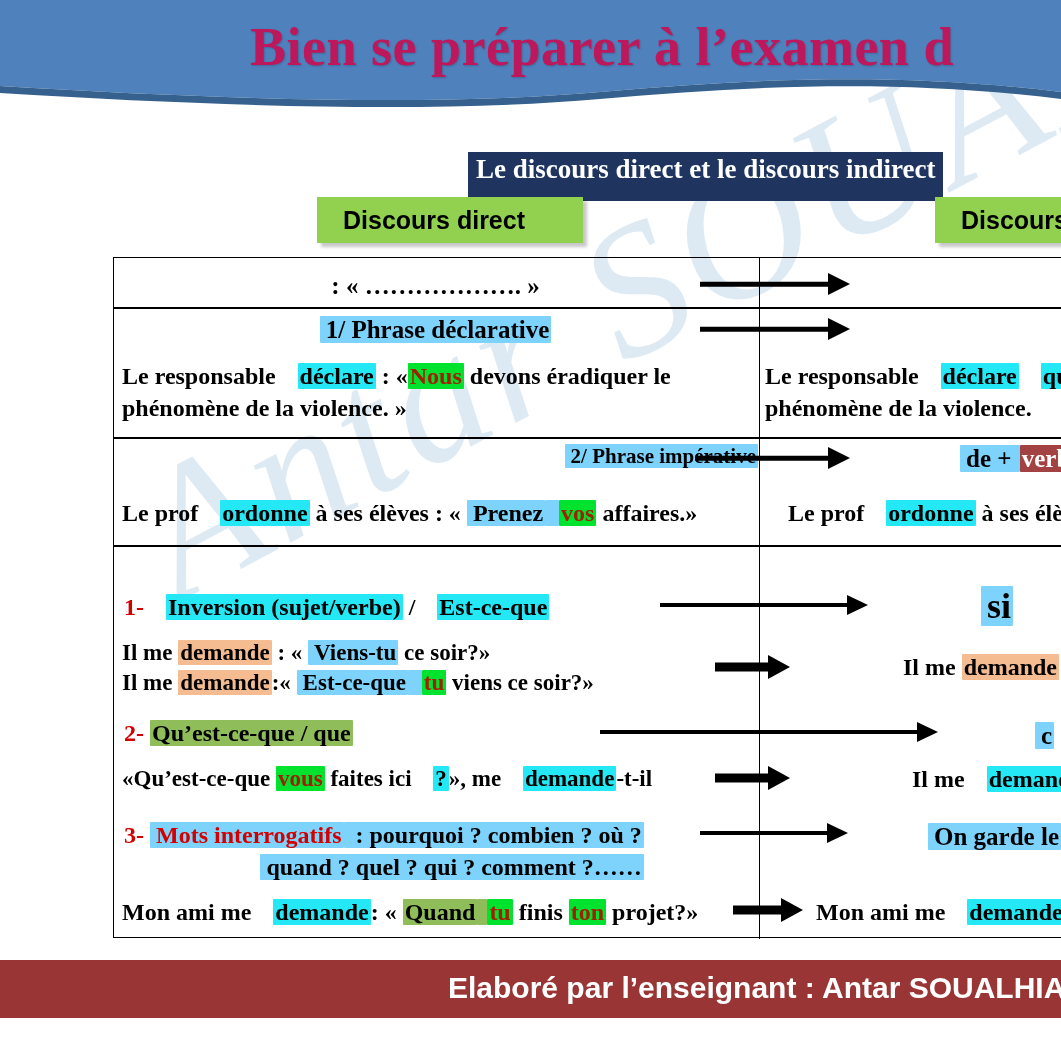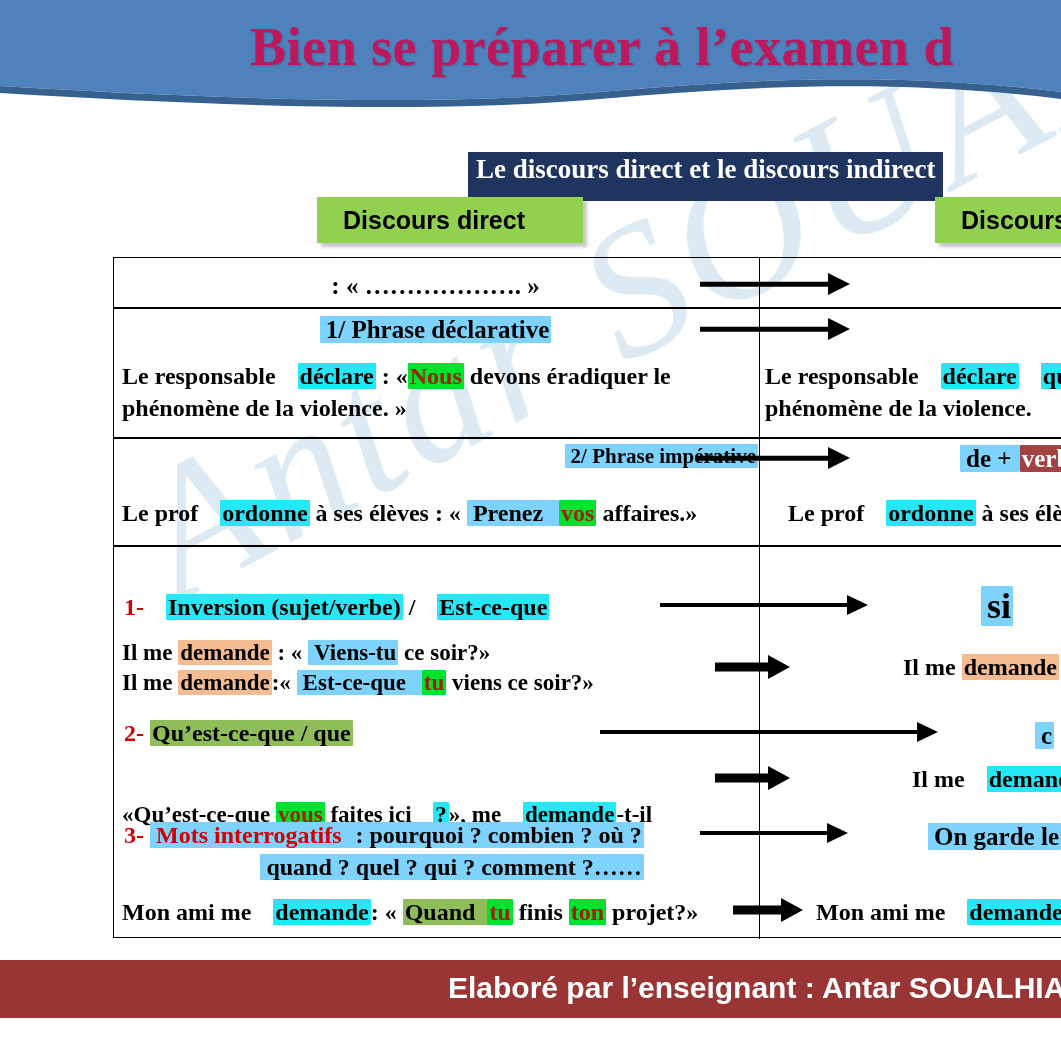--- a/index.html
+++ b/index.html
@@ -250,21 +250,21 @@
     <span class="hl ol">Qu’est-ce-que / que</span>
   </div>
   <div class="arrow" style="left:600px;top:721px;width:338px;height:22px;">
     <div class="shaft" style="width:318px;height:4px;"></div>
     <div class="head" style="border-width:10px 0 10px 21px;"></div>
   </div>
   <div class="cell" style="left:1035px;top:719px;font-size:25px;white-space:nowrap;">
     <span class="hl ye">c</span>
   </div>
 
-  <div class="cell" style="left:122px;top:800px;font-size:23px;white-space:nowrap;">
+  <div class="cell" style="left:122px;top:764px;font-size:23px;white-space:nowrap;">
     <span>«Qu’est-ce-que </span><span class="hl gr">vous</span><span> faites ici </span><span class="hl cy">?</span><span>», me </span><span class="hl cy">demande</span><span>-t-il</span>
   </div>
   <div class="arrow" style="left:715px;top:766px;width:75px;height:24px;">
     <div class="shaft" style="width:56px;height:9px;"></div>
     <div class="head" style="border-width:12px 0 12px 22px;"></div>
   </div>
   <div class="cell" style="left:912px;top:764px;font-size:24px;white-space:nowrap;">
     <span>Il me </span><span class="hl cy">demand</span>
   </div>
 

